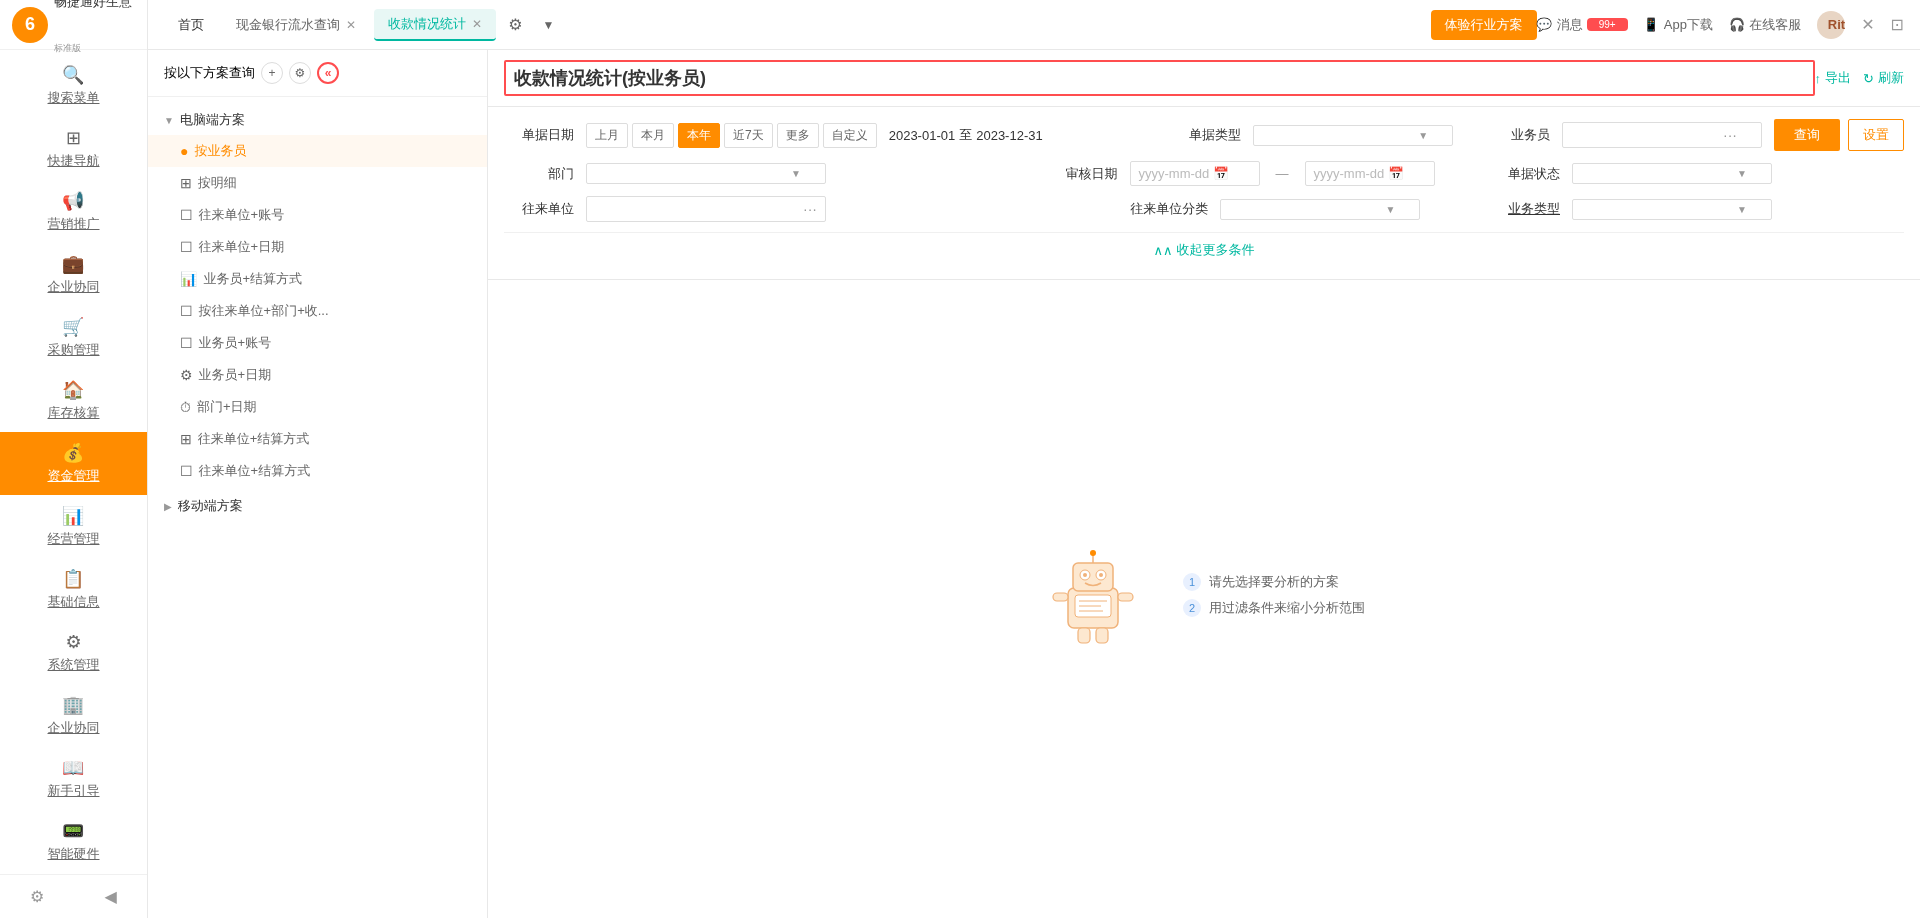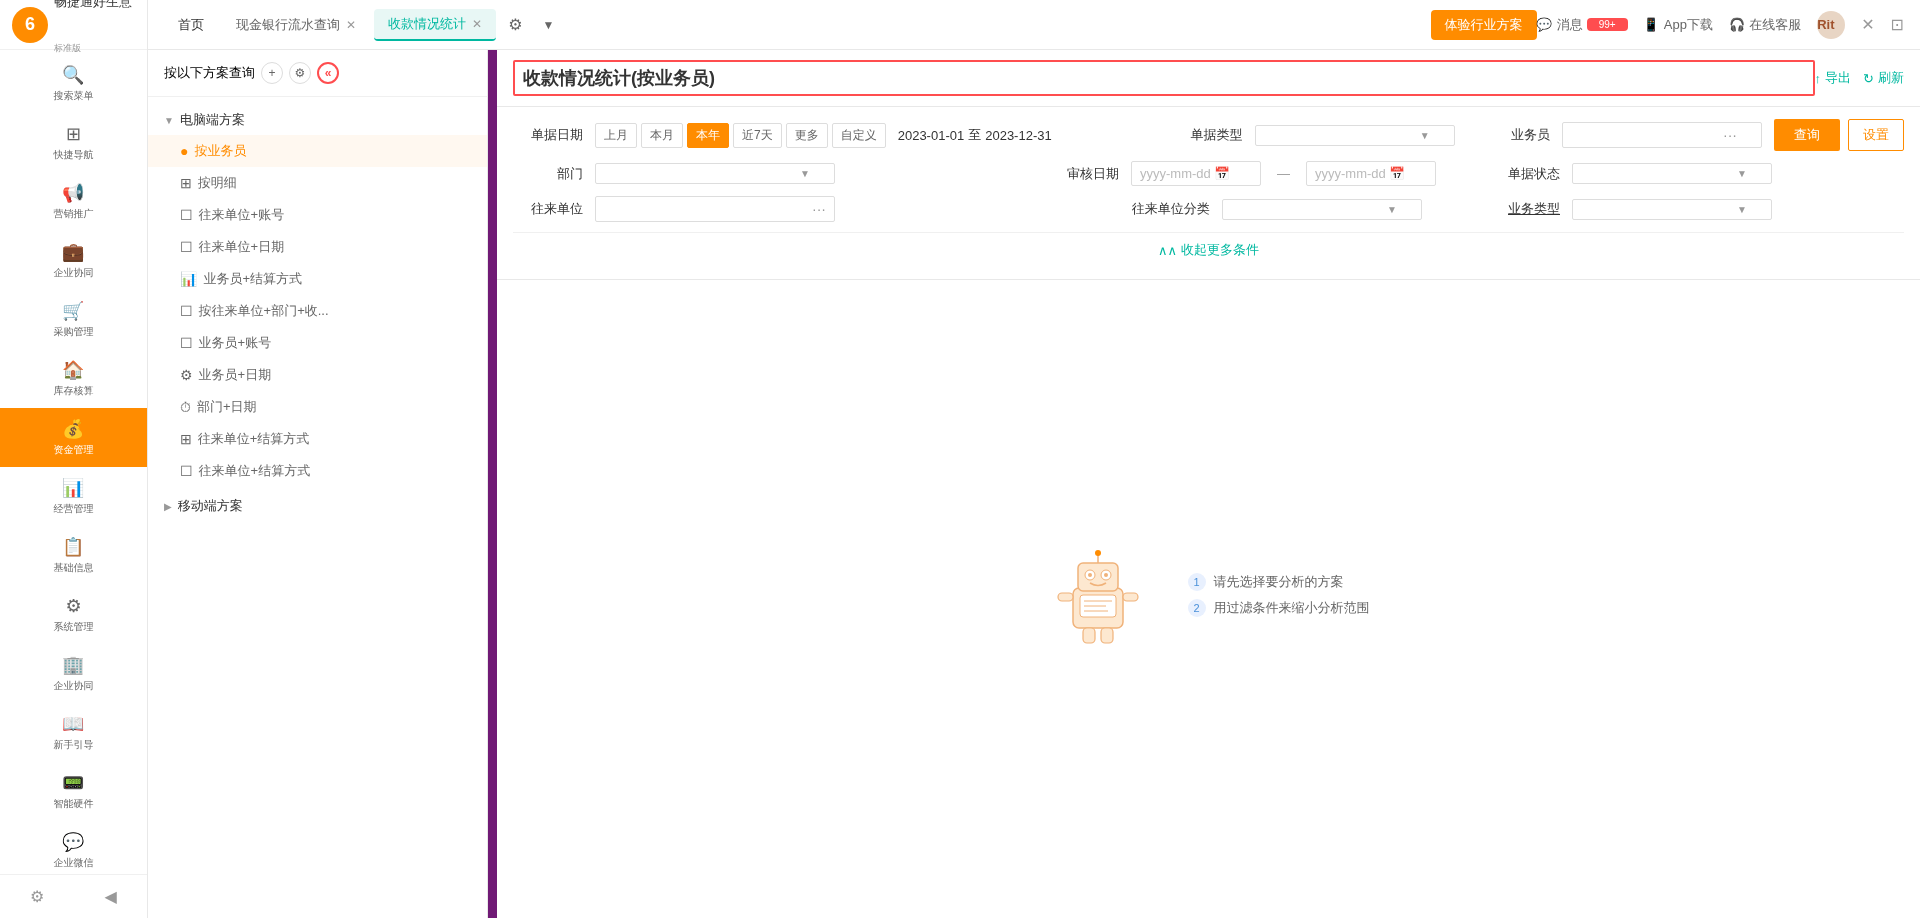--- a/index.html
+++ b/index.html
@@ -8,21 +8,21 @@
     
     .sidebar { width: 148px; background: #fff; display: flex; flex-direction: column; border-right: 1px solid #e8e8e8; flex-shrink: 0; }
     .sidebar-logo { height: 50px; background: #fff; display: flex; align-items: center; padding: 0 12px; border-bottom: 1px solid #f0f0f0; }
     .logo-icon { width: 36px; height: 36px; background: #ff8c00; border-radius: 50%; display: flex; align-items: center; justify-content: center; color: #fff; font-size: 18px; font-weight: bold; flex-shrink: 0; }
     .logo-text { margin-left: 6px; font-size: 11px; color: #333; line-height: 1.3; }
     .logo-badge { font-size: 9px; color: #999; margin-top: 32px; }
     .sidebar-nav { flex: 1; overflow-y: auto; padding: 4px 0; }
     .nav-item { display: flex; flex-direction: column; align-items: center; padding: 10px 0; cursor: pointer; color: #666; transition: all 0.2s; }
     .nav-item.active { color: #fff; background: #ff8c00; }
     .nav-item .nav-icon { font-size: 18px; margin-bottom: 3px; }
-    .nav-item .nav-label { font-size: 10px; }
+    .nav-item .nav-label { font-size: 13px; text-decoration: underline; }
     .sidebar-bottom { border-top: 1px solid #f0f0f0; padding: 8px 0; display: flex; justify-content: space-around; }
     .sidebar-bottom-btn { color: #999; font-size: 16px; cursor: pointer; padding: 4px 8px; }
 
     
     .main { flex: 1; display: flex; flex-direction: column; overflow: hidden; }
 
     
     .topbar { height: 50px; background: #fff; display: flex; align-items: center; padding: 0 16px; border-bottom: 1px solid #e8e8e8; flex-shrink: 0; }
     .topbar-tabs { display: flex; align-items: center; flex: 1; gap: 4px; }
     .topbar-tab { padding: 6px 14px; border-radius: 4px; cursor: pointer; font-size: 13px; color: #666; display: flex; align-items: center; gap: 6px; }
@@ -30,21 +30,21 @@
     .topbar-tab.active { background: #e8f7f5; color: #00b8a0; border-bottom: 2px solid #00b8a0; }
     .tab-close { font-size: 12px; color: #999; cursor: pointer; }
     .topbar-scheme-btn { background: #ff8c00; color: #fff; border: none; border-radius: 4px; padding: 6px 14px; cursor: pointer; font-size: 13px; margin-left: 8px; }
     .topbar-settings { color: #666; font-size: 16px; cursor: pointer; margin: 0 8px; }
     .topbar-right { display: flex; align-items: center; gap: 16px; margin-left: auto; }
     .topbar-right-item { display: flex; align-items: center; gap: 4px; color: #666; font-size: 13px; cursor: pointer; }
     .badge { background: #ff4d4f; color: #fff; border-radius: 4px; padding: 1px 12px; font-size: 10px; }
     .topbar-user { width: 28px; height: 28px; background: #ddd; border-radius: 50%; }
 
     
-    .content { flex: 1; display: flex; overflow: hidden; background: #701a75; gap: 9px; }
+    .content { flex: 1; display: flex; overflow: hidden; background: #15803d; }
 
     
     .panel-sidebar { width: 340px; background: #fff; border-right: 1px solid #e8e8e8; display: flex; flex-direction: column; flex-shrink: 0; }
     .panel-sidebar-header { padding: 12px 16px; display: flex; align-items: center; gap: 6px; border-bottom: 1px solid #f0f0f0; }
     .panel-header-btn { width: 22px; height: 22px; border-radius: 50%; border: 1px solid #ddd; display: flex; align-items: center; justify-content: center; cursor: pointer; color: #666; font-size: 12px; }
     .panel-sidebar-content { flex: 1; overflow-y: auto; padding: 8px 0; }
     .scheme-group { margin-bottom: 4px; }
     .scheme-group-header { display: flex; align-items: center; padding: 6px 16px; cursor: pointer; color: #333; font-size: 13px; }
     .scheme-group-header .arrow { margin-right: 6px; font-size: 10px; color: #999; }
     .scheme-item { display: flex; align-items: center; padding: 7px 16px 7px 32px; cursor: pointer; color: #666; font-size: 13px; }
@@ -187,21 +187,21 @@
         <span class="badge">99+</span>
       </div>
       <div class="topbar-right-item">
         <span>📱</span>
         <span>App下载</span>
       </div>
       <div class="topbar-right-item">
         <span>🎧</span>
         <span>在线客服</span>
       </div>
-      <div class="topbar-user" style="background:#e8d5c4; border-radius:50%; display:flex; align-items:center; justify-content:flex-start; font-size:11px; color:#a0522d; font-weight:bold;">
+      <div class="topbar-user" style="background:#e8d5c4; border-radius:50%; display:flex; align-items:center; justify-content:flex-end; font-size:11px; color:#a0522d; font-weight:bold;">
         <span>Rit</span>
       </div>
       <span style="color:#999; cursor:pointer; font-size:16px;">✕</span>
       <span style="color:#999; cursor:pointer; font-size:16px;">⊡</span>
     </div>
   </div>
 
   <div class="content">
 
     <div class="panel-sidebar">

